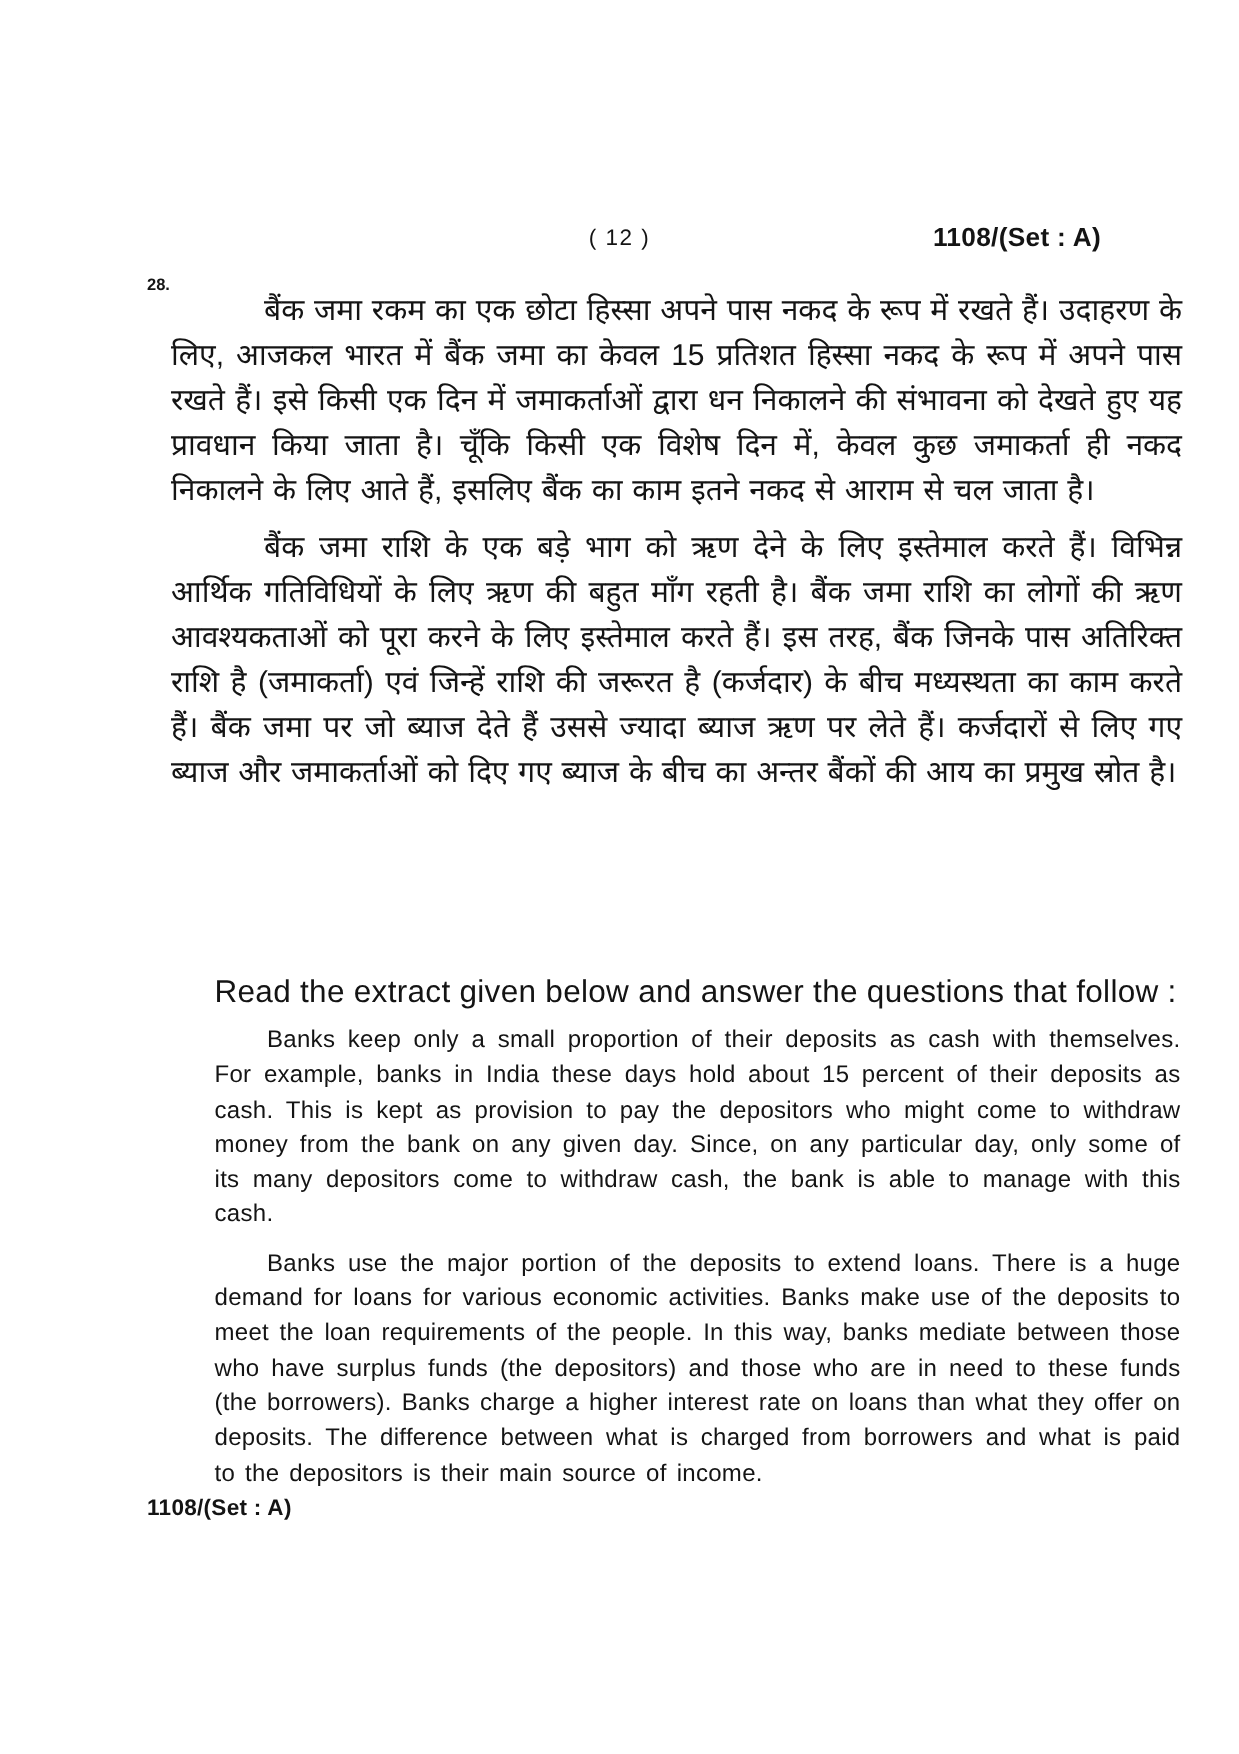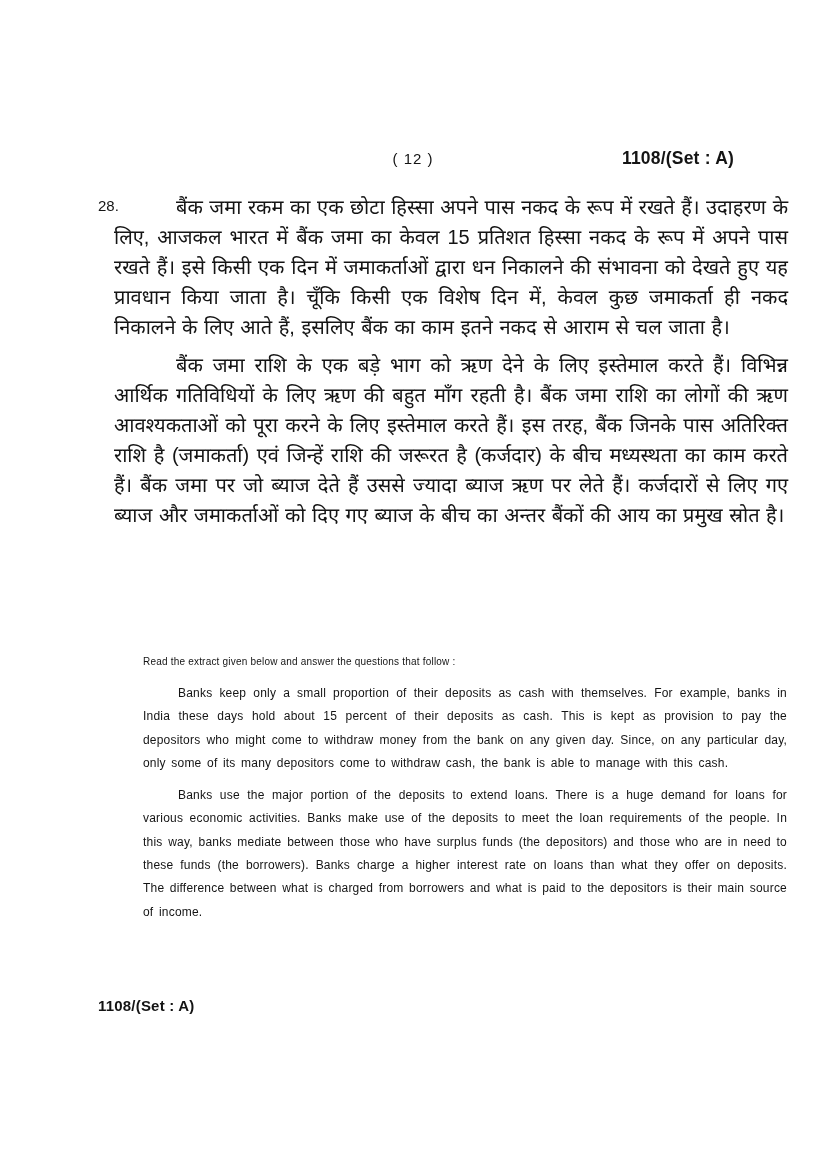--- a/index.html
+++ b/index.html
@@ -44,23 +44,23 @@
   
   .question-block {
     position: absolute;
     top: 184px;
     left: 68px;
     width: 690px;
   }
   .q-num {
     position: absolute;
     left: 0;
-    top: 13px;
-    font-weight: normal;
-    font-size: 15px;
+    top: 0;
+    font-weight: bold;
+    font-size: 11px;
   }
   .hindi-intro {
     margin: 0 0 0 42px;
     font-size: 16px;
     line-height: 30px;
     text-align: left;
   }
   .hindi-para {
     margin: 8px 0 0 16px;
     font-size: 20px;
@@ -80,27 +80,27 @@
   .qr svg { display: block; width: 100%; height: 100%; }
   
   .english-block {
     position: absolute;
     top: 650px;
     left: 113px;
     width: 644px;
   }
   .english-intro {
     margin: 0;
-    font-size: 10px;
+    font-size: 21px;
     line-height: 23px;
     letter-spacing: 0.2px;
   }
   .english-para {
     margin: 9px 0 0 0;
-    font-size: 12px;
+    font-size: 16px;
     line-height: 23.3px;
     text-align: justify;
     text-indent: 35px;
     word-spacing: 2px;
     letter-spacing: 0.2px;
   }
   
   .footer {
     position: absolute;
     top: 997px;

